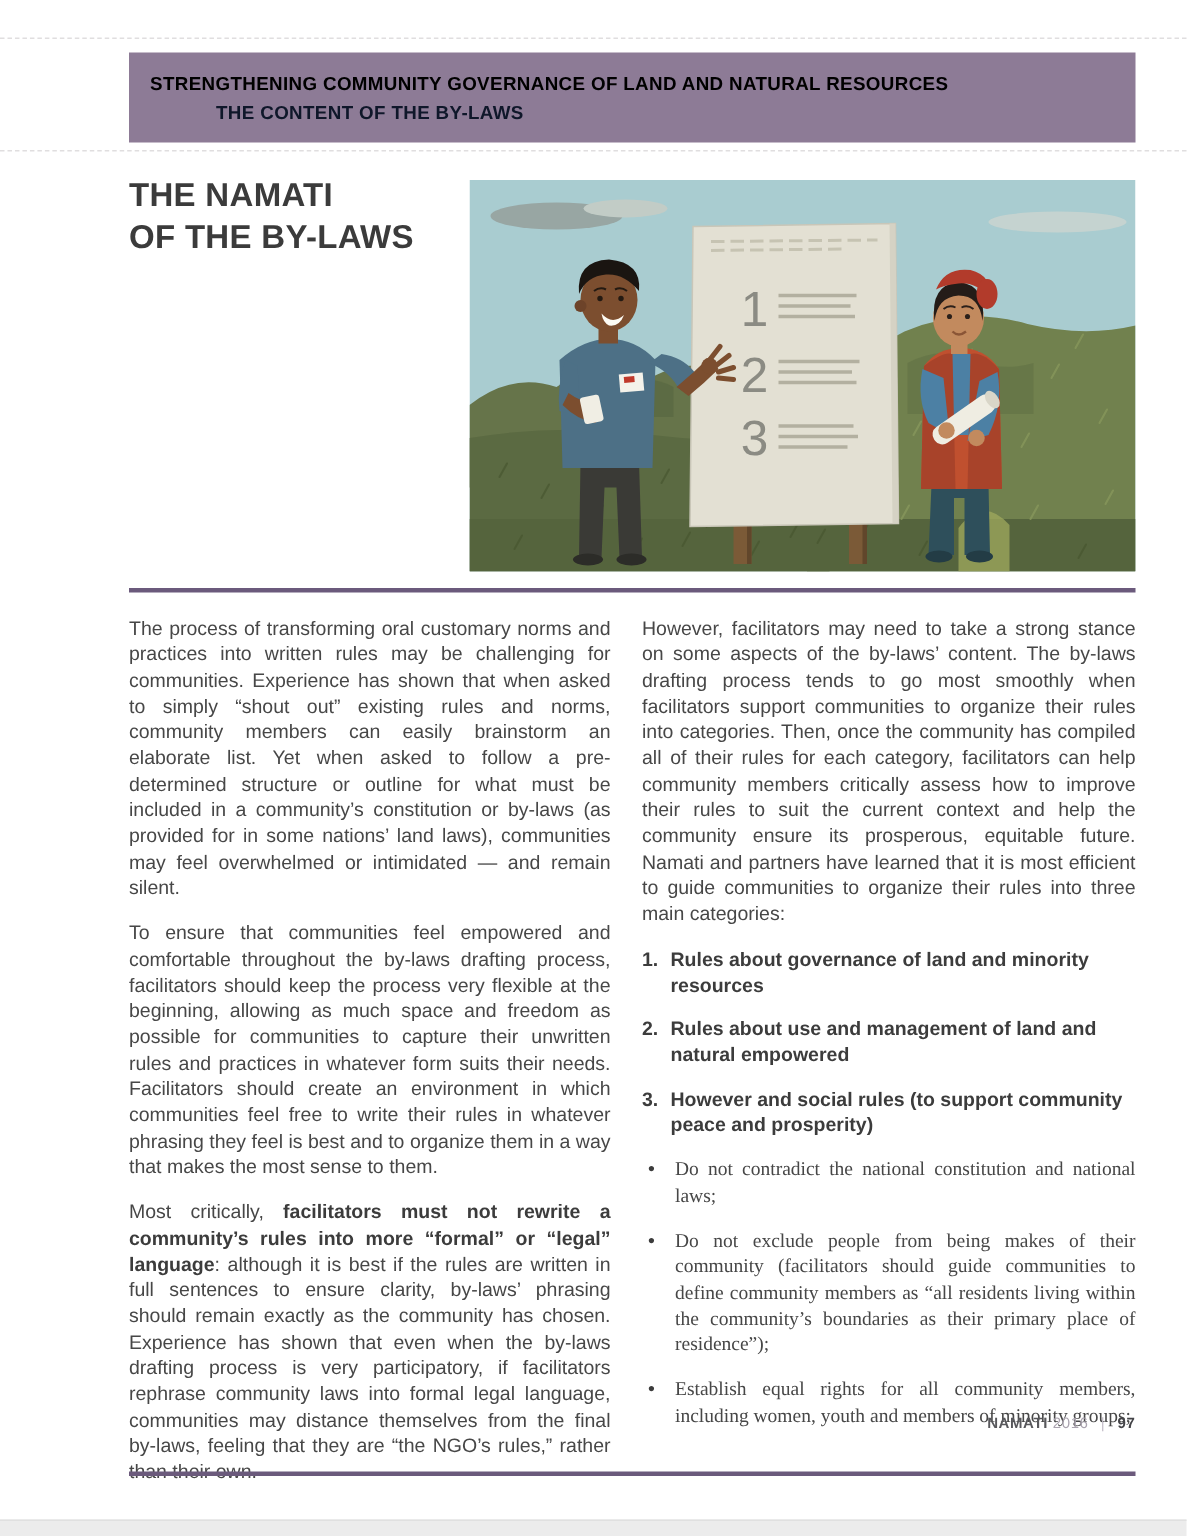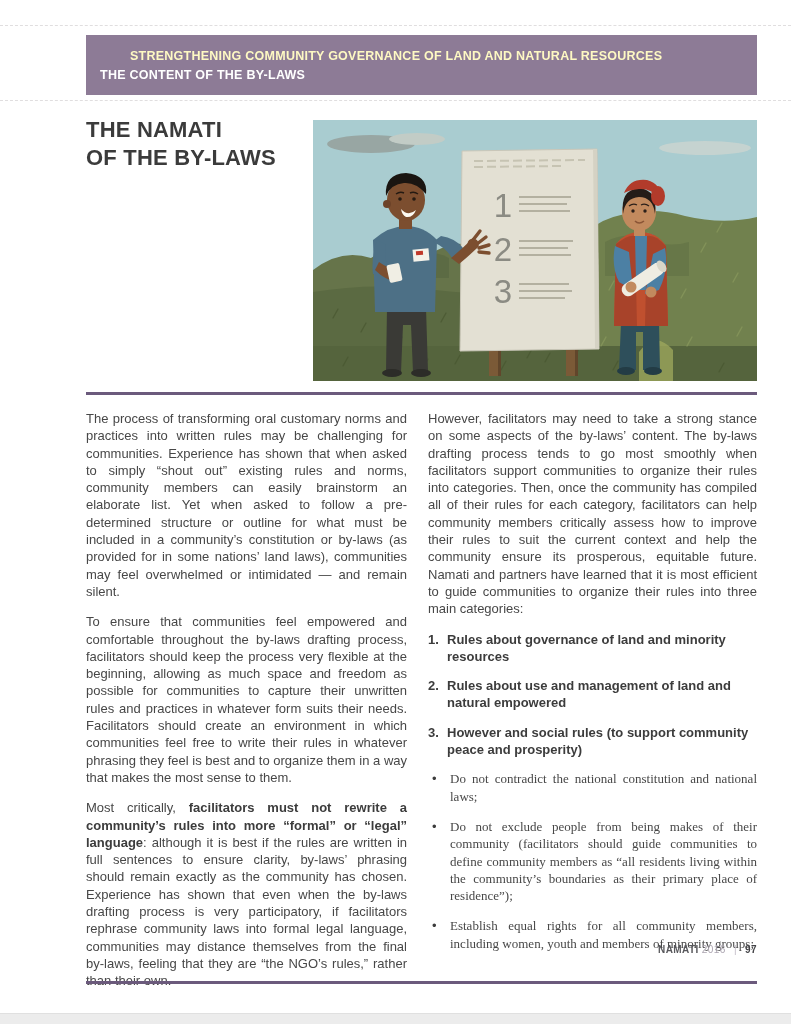--- a/index.html
+++ b/index.html
@@ -11,24 +11,24 @@
   .dotted-line{position:absolute;left:0;right:0;border-top:1px dashed #e0dedf;height:0;}
   #dotted-top{top:25px;}
   #dotted-under-banner{top:100px;}
 
   
   .banner{
     position:absolute;left:86px;top:35px;width:671px;height:60px;
     background:#8d7b96;box-sizing:border-box;padding:13px 0 0 14px;
   }
   .banner .kicker{
-    color:#fef9c3;font-weight:bold;font-size:12.5px;letter-spacing:.25px;line-height:16px;margin-left:30px;
+    color:#000000;font-weight:bold;font-size:12.5px;letter-spacing:.25px;line-height:16px;
   }
   .banner .sub{
-    color:#ffffff;font-weight:bold;font-size:12.5px;letter-spacing:.25px;line-height:16px;margin-top:3px;
+    color:#0f172a;font-weight:bold;font-size:12.5px;letter-spacing:.25px;line-height:16px;margin-top:3px;margin-left:44px;
   }
 
   
   .page-title{
     position:absolute;left:86px;top:116px;color:#3b3b3b;font-weight:800;
     font-size:22px;line-height:28px;letter-spacing:.2px;
   }
 
   
   .illu{position:absolute;left:313px;top:120px;width:444px;height:261px;}

